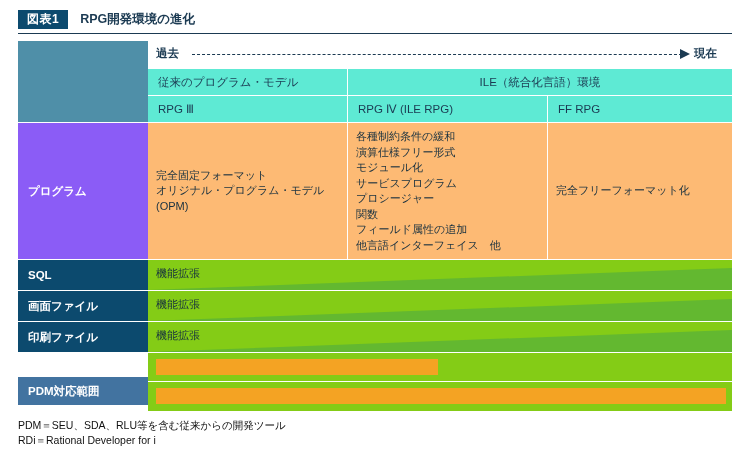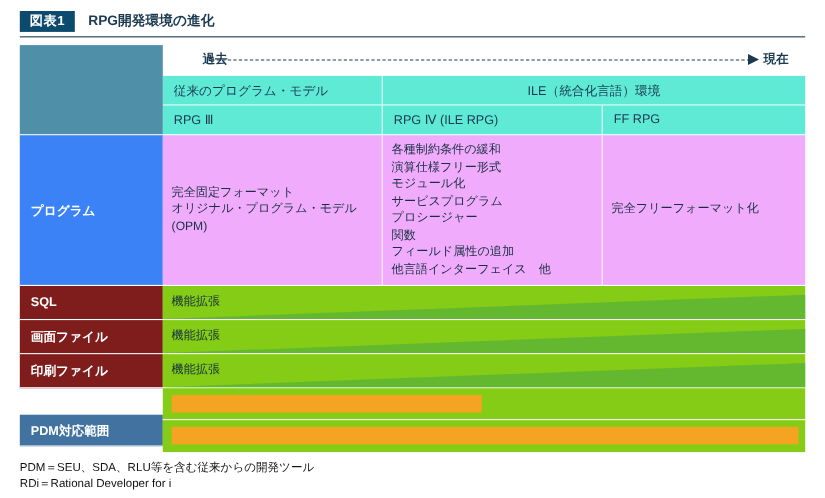--- a/index.html
+++ b/index.html
@@ -70,21 +70,20 @@
     height: 28px;
     background: #ffffff;
   }
   .axis-label-left {
     position: absolute;
     left: 138px;
     top: 5px;
     font-size: 11.5px;
     color: #1b3a52;
     font-weight: bold;
-    margin-left: 28px;
   }
   .axis-label-right {
     position: absolute;
     left: 676px;
     top: 5px;
     font-size: 11.5px;
     color: #1b3a52;
     font-weight: bold;
   }
   .axis-line {
@@ -113,42 +112,42 @@
     width: 130px;
     box-sizing: border-box;
     color: #ffffff;
     font-size: 11.5px;
     font-weight: bold;
     display: flex;
     align-items: center;
     padding-left: 10px;
     border-bottom: 1px solid #ffffff;
   }
-  .lbl.teal   { background: #3b82f6; }
-  .lbl.teal2  { background: #7f1d1d; }
+  .lbl.teal   { background: #8b5cf6; }
+  .lbl.teal2  { background: #0c4a6e; }
   .lbl.blue   { background: #4273a0; margin-top: 24px; }
 
   .hdr {
     position: absolute;
     box-sizing: border-box;
     background: #5eead4;
     color: #1b3a52;
     font-size: 11.5px;
     display: flex;
     align-items: center;
     padding-left: 10px;
     border-right: 1px solid #ffffff;
     border-bottom: 1px solid #ffffff;
   }
   .hdr.center { justify-content: center; padding-left: 0; }
 
   .cell {
     position: absolute;
     box-sizing: border-box;
-    background: #f0abfc;
+    background: #fdba74;
     color: #17303f;
     font-size: 11px;
     line-height: 15.5px;
     padding: 6px 8px;
     border-right: 1px solid #ffffff;
     border-bottom: 1px solid #ffffff;
   }
   .cell.mid { display: flex; align-items: center; }
 
   .rowcell {

